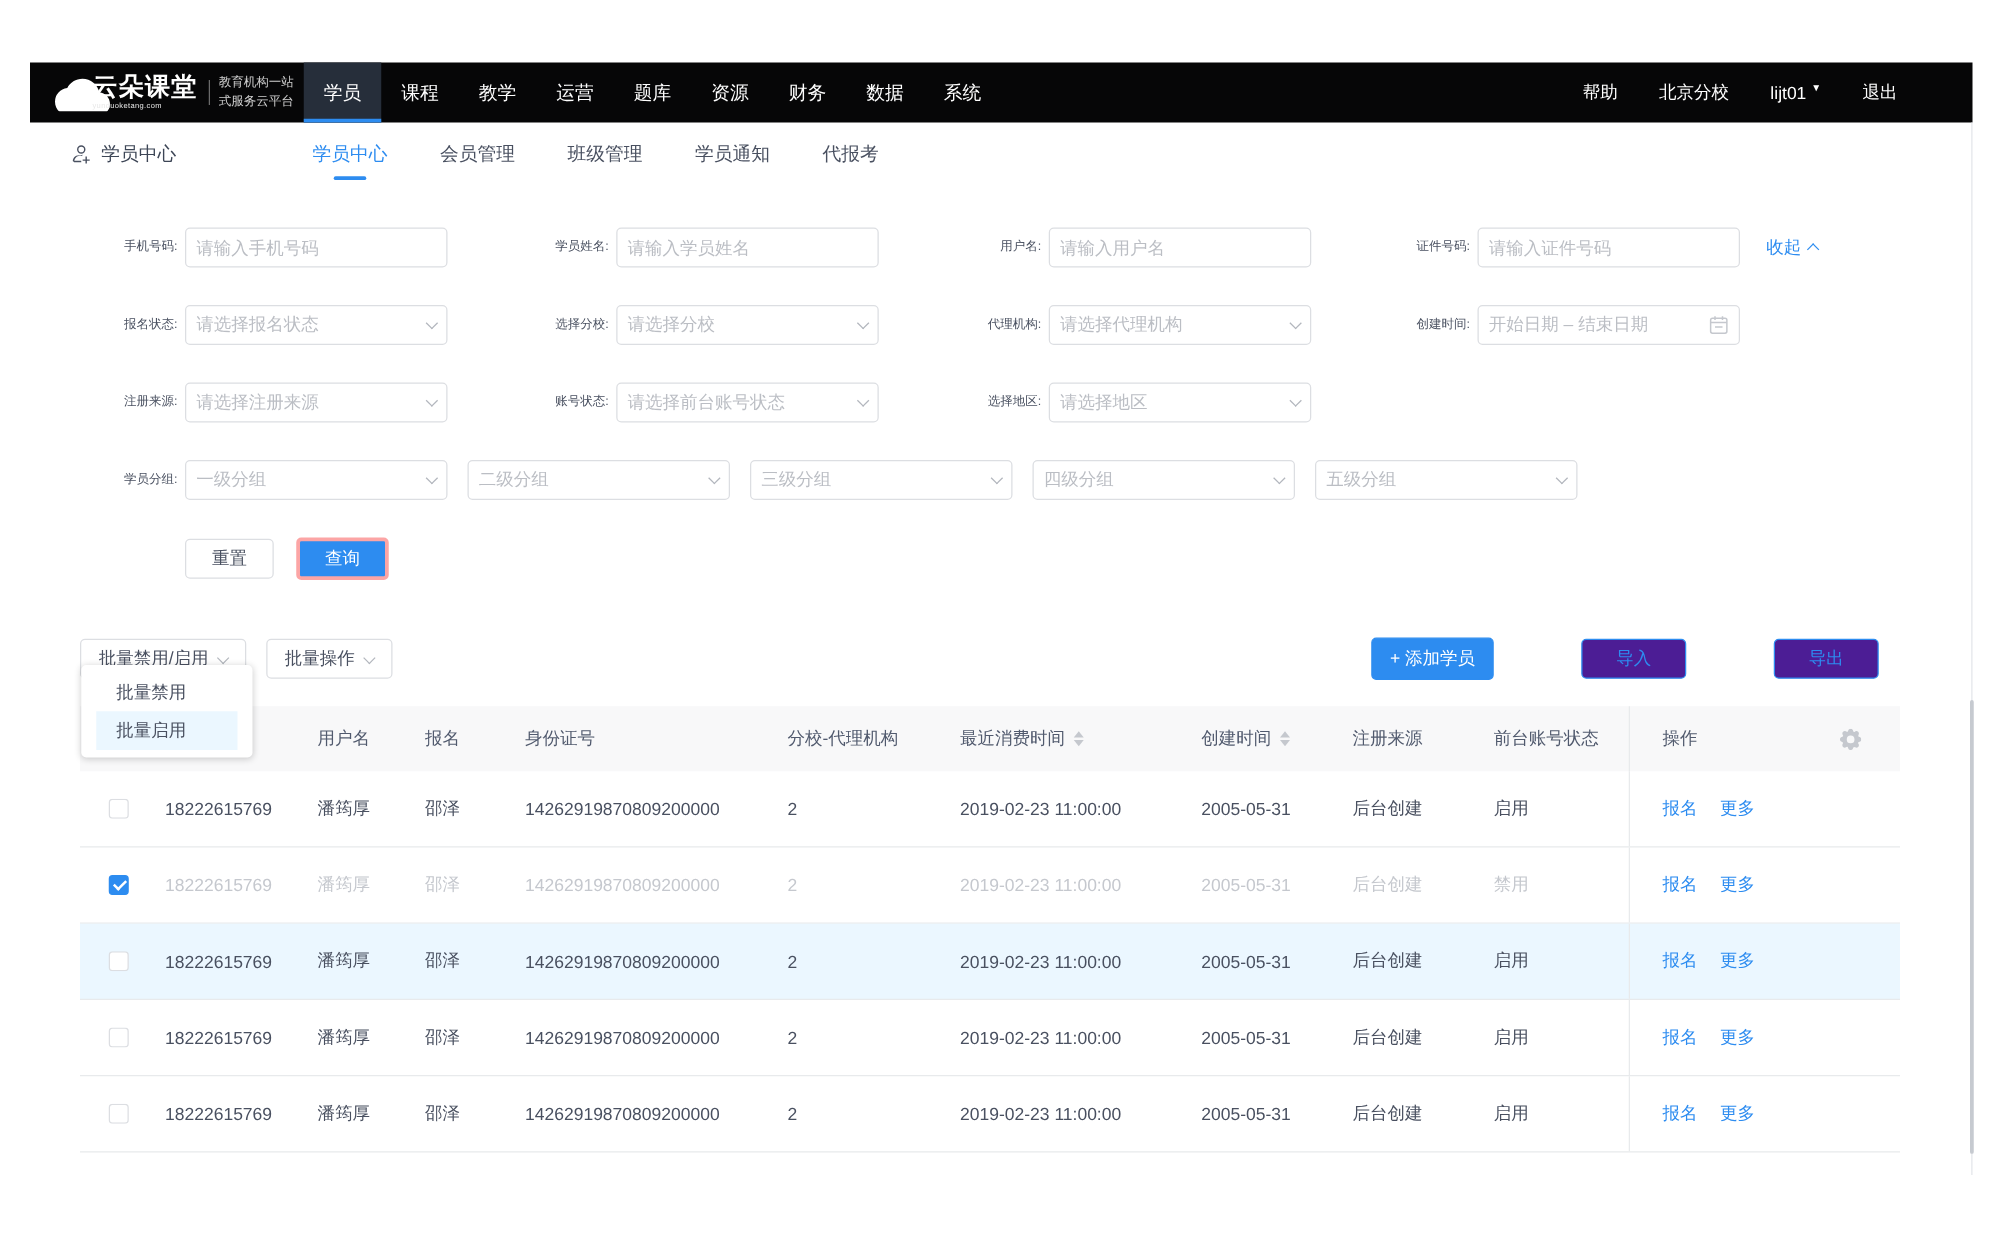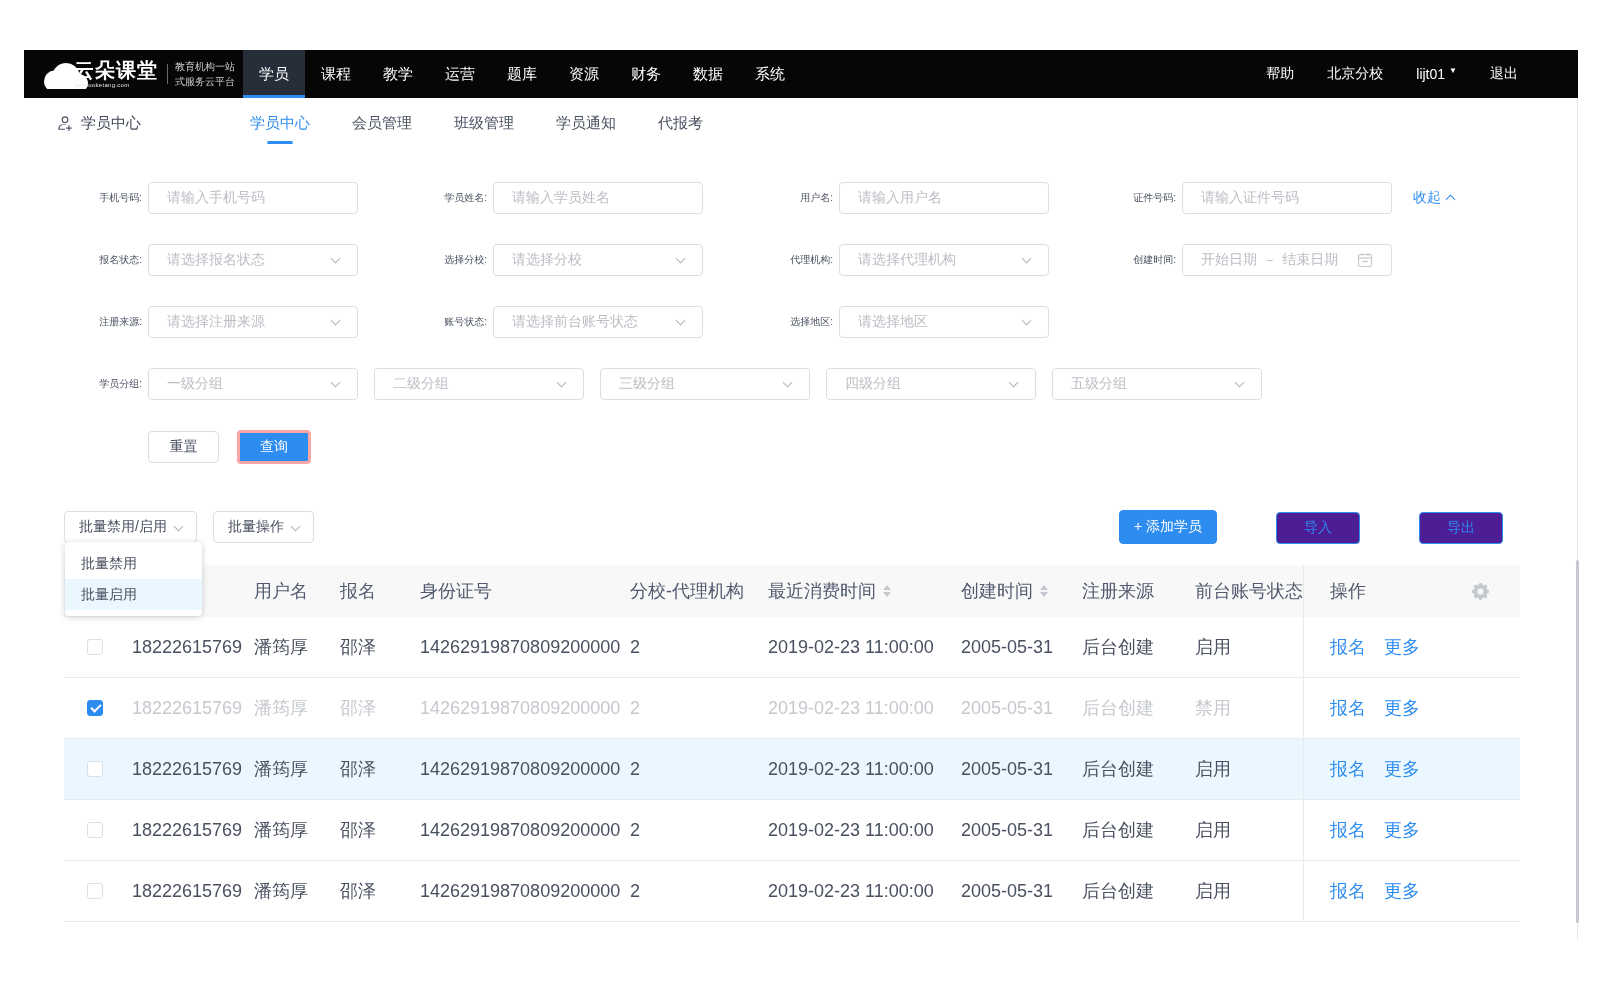--- a/index.html
+++ b/index.html
@@ -37,21 +37,21 @@
   .tab.active { color:#2d8cf0; }
   .tab.active::after { content:""; position:absolute; left:50%; transform:translateX(-50%); bottom:4px; width:26px; height:3px; background:#2d8cf0; border-radius:2px; }
 
   
   .fpanel { padding-top:34px; }
   .frow { position:relative; height:62px; }
   .fgroup { position:absolute; top:0; display:flex; align-items:flex-start; }
   .fgroup.p1 { left:40px; } .fgroup.p2 { left:385px; } .fgroup.p3 { left:731px; } .fgroup.p4 { left:1074px; }
   .flabel { width:78px; text-align:right; font-size:10px; color:#495060; margin-right:6px; line-height:32px; white-space:nowrap; }
   .finput, input.finput { width:210px; height:32px; border:1px solid #dcdee2; border-radius:4px; background:#fff;
-      font-size:14px; color:#495060; padding:0 18px; display:flex; align-items:center;font-family:Liberation Mono, monospace; }
+      font-size:14px; color:#495060; padding:0 8px; display:flex; align-items:center; }
   input.finput { display:block; line-height:30px; }
   input.finput::placeholder { color:#bbbec4; }
   .finput .ph { color:#bbbec4; flex:1; white-space:nowrap; overflow:hidden; }
   .chev { width:7px; height:7px; border-right:1.2px solid #b2b6bd; border-bottom:1.2px solid #b2b6bd;
       transform:rotate(45deg); margin-top:-4px; flex:none; }
   .chev-up { transform:rotate(-135deg); margin-top:3px; }
   .cal-icon svg { width:16px; height:16px; display:block; }
   .group-selects { display:flex; gap:16px; }
   .collapse-link { position:absolute; left:1389px; top:0; height:32px; display:flex; align-items:center; gap:6px;
       color:#2d8cf0; font-size:14px; cursor:pointer; }
@@ -59,34 +59,34 @@
   .btn-row { padding-left:124px; display:flex; align-items:center; gap:18px; height:34px; }
   .btn { border-radius:4px; font-size:14px; display:flex; align-items:center; justify-content:center; cursor:pointer; }
   .btn-reset { width:71px; height:32px; background:#fff; border:1px solid #dcdee2; color:#495060; }
   .btn-search { width:74px; height:34px; background:#2d8cf0; border:3px solid #fca5a5; color:#fff; }
 
   
   .toolbar { margin-top:46px; display:flex; align-items:center; padding:0 74px 0 40px; height:34px; }
   .batch-btn { height:32px; background:#fff; border:1px solid #dcdee2; border-radius:4px; color:#495060;
       font-size:14px; display:flex; align-items:center; gap:8px; padding:0 14px; margin-right:16px; cursor:pointer; }
   .batch-btn .chev { margin-top:-2px; }
-  .tb-right { margin-left:auto; display:flex; align-items:flex-end; gap:17px; }
+  .tb-right { margin-left:auto; display:flex; align-items:center; gap:28px; }
   .btn-add { height:34px; padding:0 14px; background:#2d8cf0; border:1px solid #2d8cf0; color:#fff; }
   .btn-ghost { height:32px; width:84px; background:#4c1d95; border:1px solid #2d8cf0; color:#2d8cf0;margin-left:42px; }
 
   
-  .dropdown { position:absolute; left:41px; top:492px; width:137px; background:#fff; border-radius:4px;
-      box-shadow:0 1px 6px rgba(0,0,0,.2); padding:6px 0; z-index:20; }
+  .dropdown { position:absolute; left:41px; top:482px; width:137px; background:#fff; border-radius:4px;
+      box-shadow:0 1px 6px rgba(0,0,0,.2); padding:6px 12px; z-index:20; }
   .dd-item { height:31px; display:flex; align-items:center; padding-left:16px; font-size:14px; color:#495060; cursor:pointer; }
   .dd-item.selected { background:#ebf7ff; }
 
   
   .table { margin:21px 0 0 40px; width:1456px; }
   .trow { display:grid; grid-template-columns:68px 122px 86px 80px 210px 138px 193px 121px 113px 108px 137px 80px;
-      align-items:center; height:61px; border-bottom:1px solid #e8eaec; font-size:18px; color:#495060; }
+      align-items:center; height:61px; border-bottom:1px solid #e8eaec; font-size:14px; color:#495060; }
   .trow.thead { height:52px; background:#f8f8f9; color:#515a6e; border-bottom:none; }
   .trow.highlight { background:#ebf7ff; }
   .trow.disabled .cellv { color:#c5c8ce; }
   .cell { white-space:nowrap; overflow:hidden; }
   .c-check { padding-left:23px; }
   .c-ops { border-left:1px solid #e8eaec; height:100%; display:flex; align-items:center; gap:18px; padding-left:26px; }
   .thead .c-ops { border-left:1px solid #e8eaec; }
   .c-gear { display:flex; justify-content:center; align-items:center; height:100%; }
   .hlabel { display:flex; align-items:center; }
   .sort { display:inline-flex; flex-direction:column; gap:2px; margin-left:7px; }

